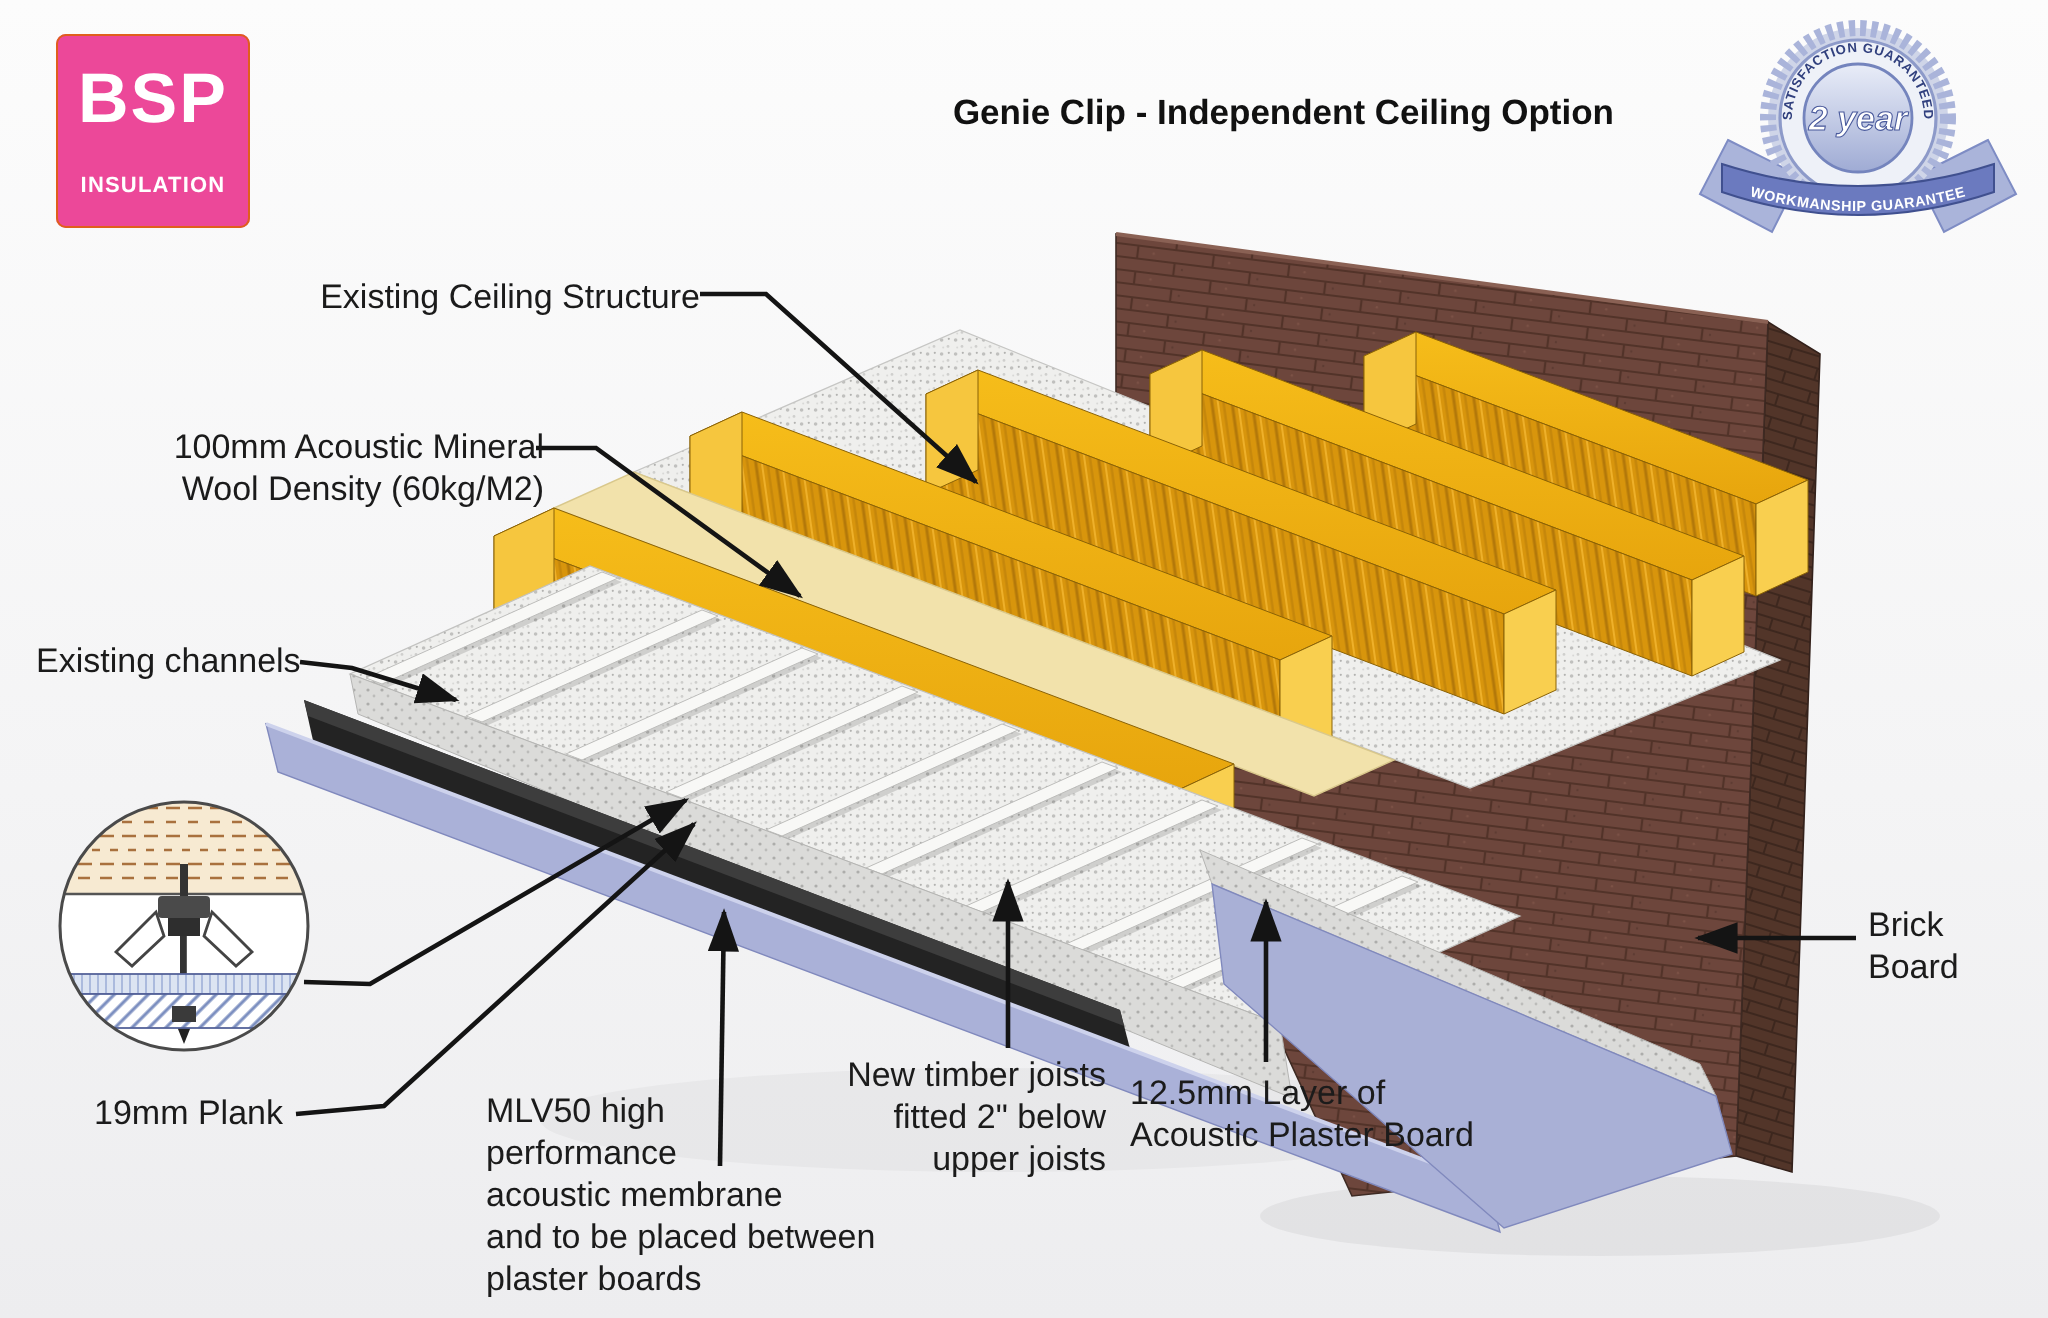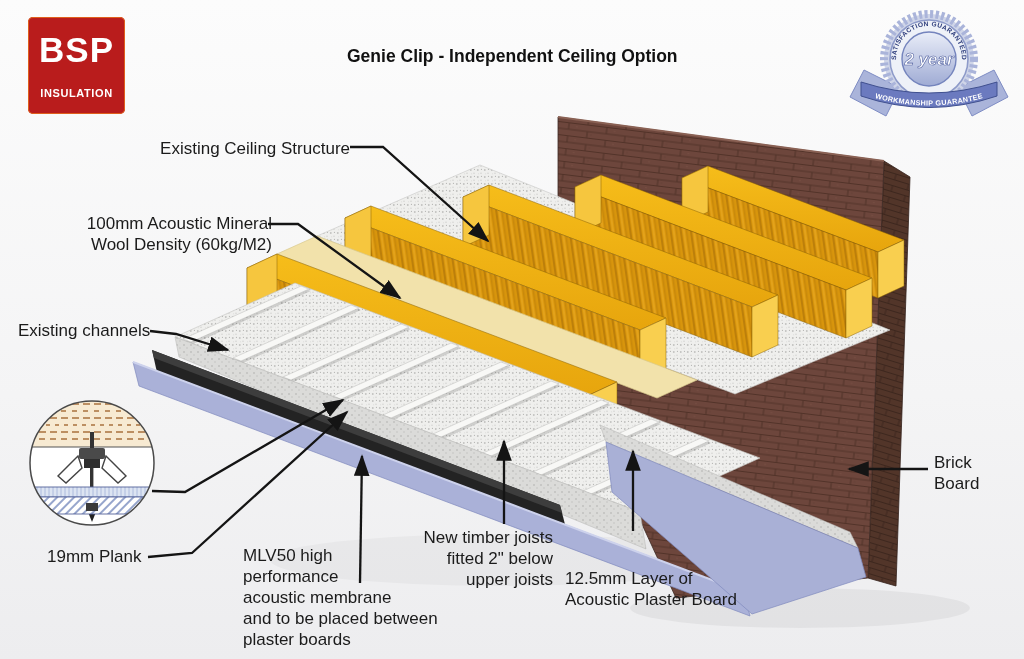--- a/index.html
+++ b/index.html
@@ -1,24 +1,24 @@
 <!DOCTYPE html>
 <html><head>
 <meta charset="utf-8">
 <style>
   html,body{margin:0;padding:0;}
   body{width:1024px;height:659px;overflow:hidden;background:linear-gradient(180deg,#fcfcfc 0%,#f4f4f5 60%,#ededef 100%);
        font-family:"Liberation Sans", sans-serif;}
   #stage{position:relative;width:1024px;height:659px;}
   #diagram{position:absolute;left:0;top:0;}
   .lbl{position:absolute;color:#1b1b1b;font-size:17px;line-height:1.24;white-space:pre-line;}
-  .title{position:absolute;left:347px;top:46px;width:460px;text-align:left;font-size:17.5px;font-weight:bold;color:#111;}
+  .title{position:absolute;left:347px;top:46px;width:460px;text-align:right;font-size:17.5px;font-weight:bold;color:#111;}
   .lbl-right{text-align:right;}
   .lbl-center{text-align:right;}
-  #logo{position:absolute;left:28px;top:17px;width:97px;height:97px;background:#b91c1c;border-radius:5px;
+  #logo{position:absolute;left:28px;top:17px;width:97px;height:97px;background:#ec4899;border-radius:5px;
         display:flex;flex-direction:column;align-items:center;justify-content:center;box-shadow:0 0 0 1px #e05f1c inset;}
   #logo .big{color:#fff;font-weight:bold;font-size:35px;letter-spacing:1px;line-height:1;}
   #logo .small{color:#fff;font-weight:bold;font-size:11px;letter-spacing:.6px;margin-top:20px;}
 </style>
 </head>
 <body>
 
 <div id="stage">
 
 <svg id="diagram" width="1024" height="659" viewBox="0 0 1024 659">
@@ -265,18 +265,18 @@
 <div class="lbl" style="left:18px;top:320px;">Existing channels</div>
 <div class="lbl" style="left:47px;top:546px;">19mm Plank</div>
 <div class="lbl" style="left:243px;top:545px;">MLV50 high
 performance
 acoustic membrane
 and to be placed between
 plaster boards</div>
 <div class="lbl lbl-right" style="left:411px;top:527px;width:142px;">New timber joists
 fitted 2" below
 upper joists</div>
-<div class="lbl" style="left:565px;top:536px;margin-top:32px;">12.5mm Layer of
+<div class="lbl" style="left:565px;top:536px;">12.5mm Layer of
 Acoustic Plaster Board</div>
 <div class="lbl" style="left:934px;top:452px;">Brick
 Board</div>
 
 </div>
 
 </body></html>

